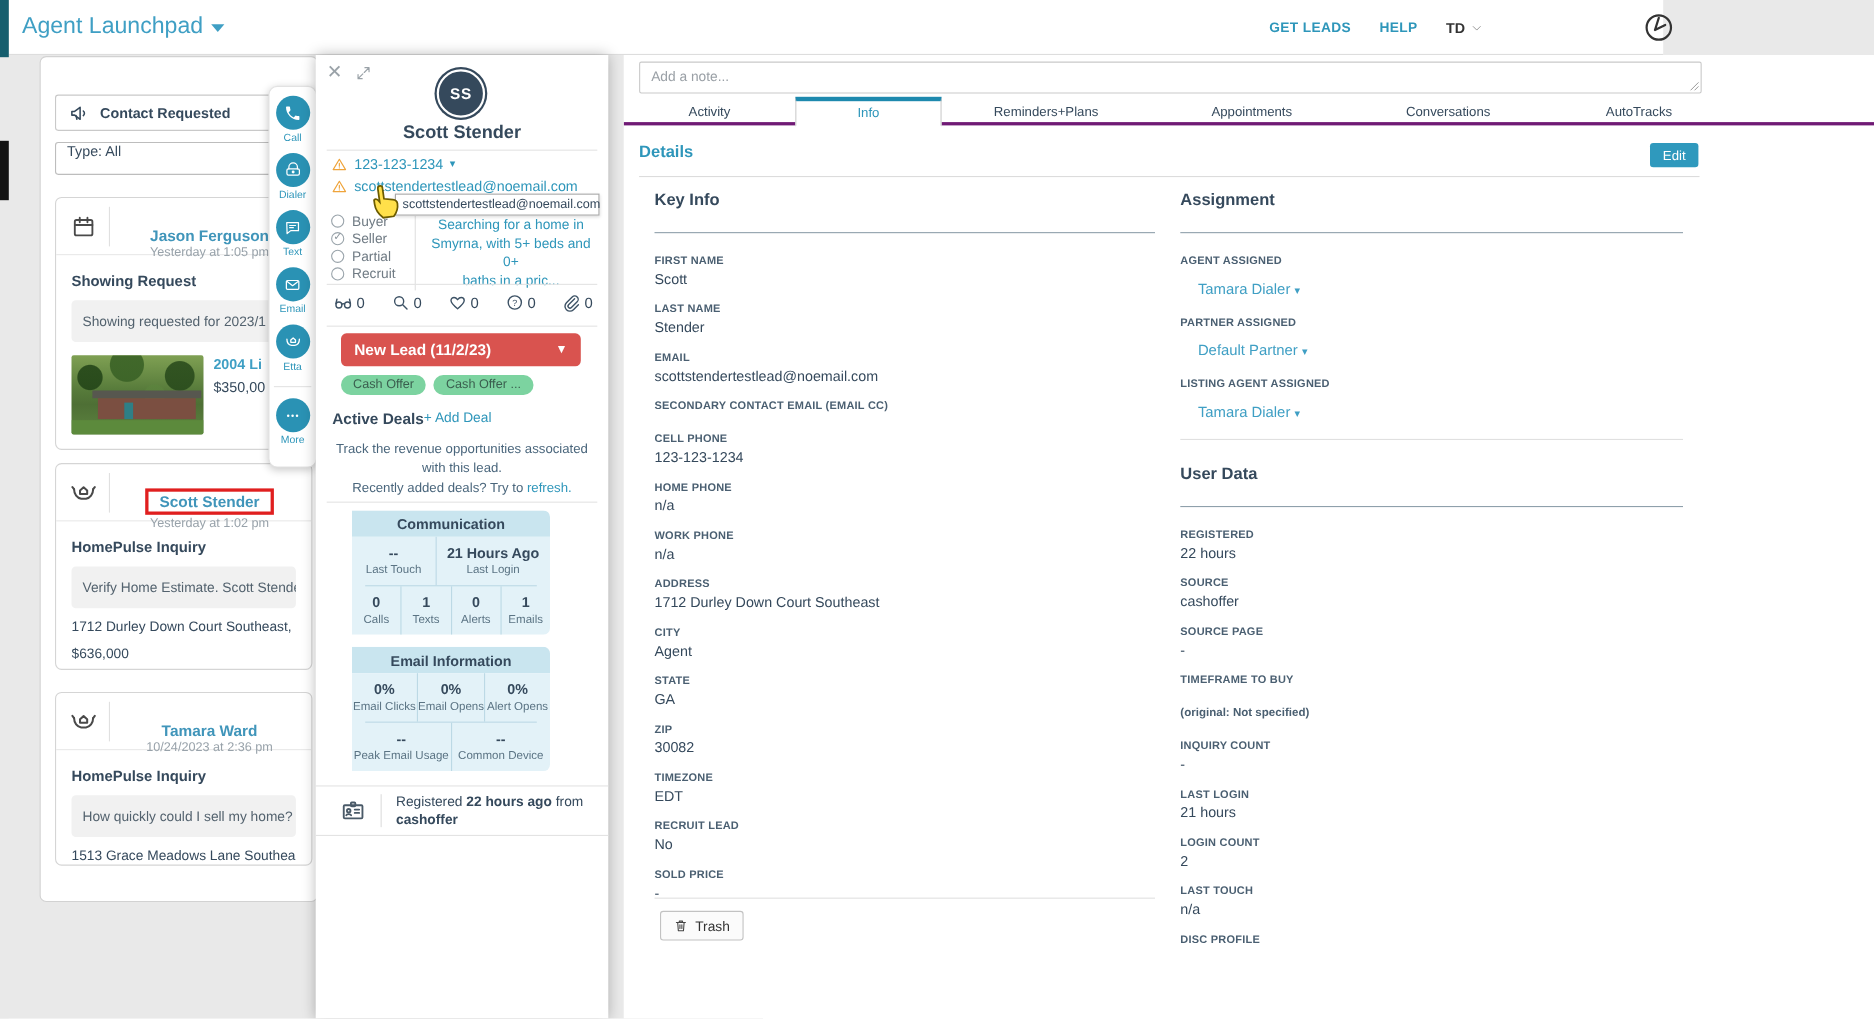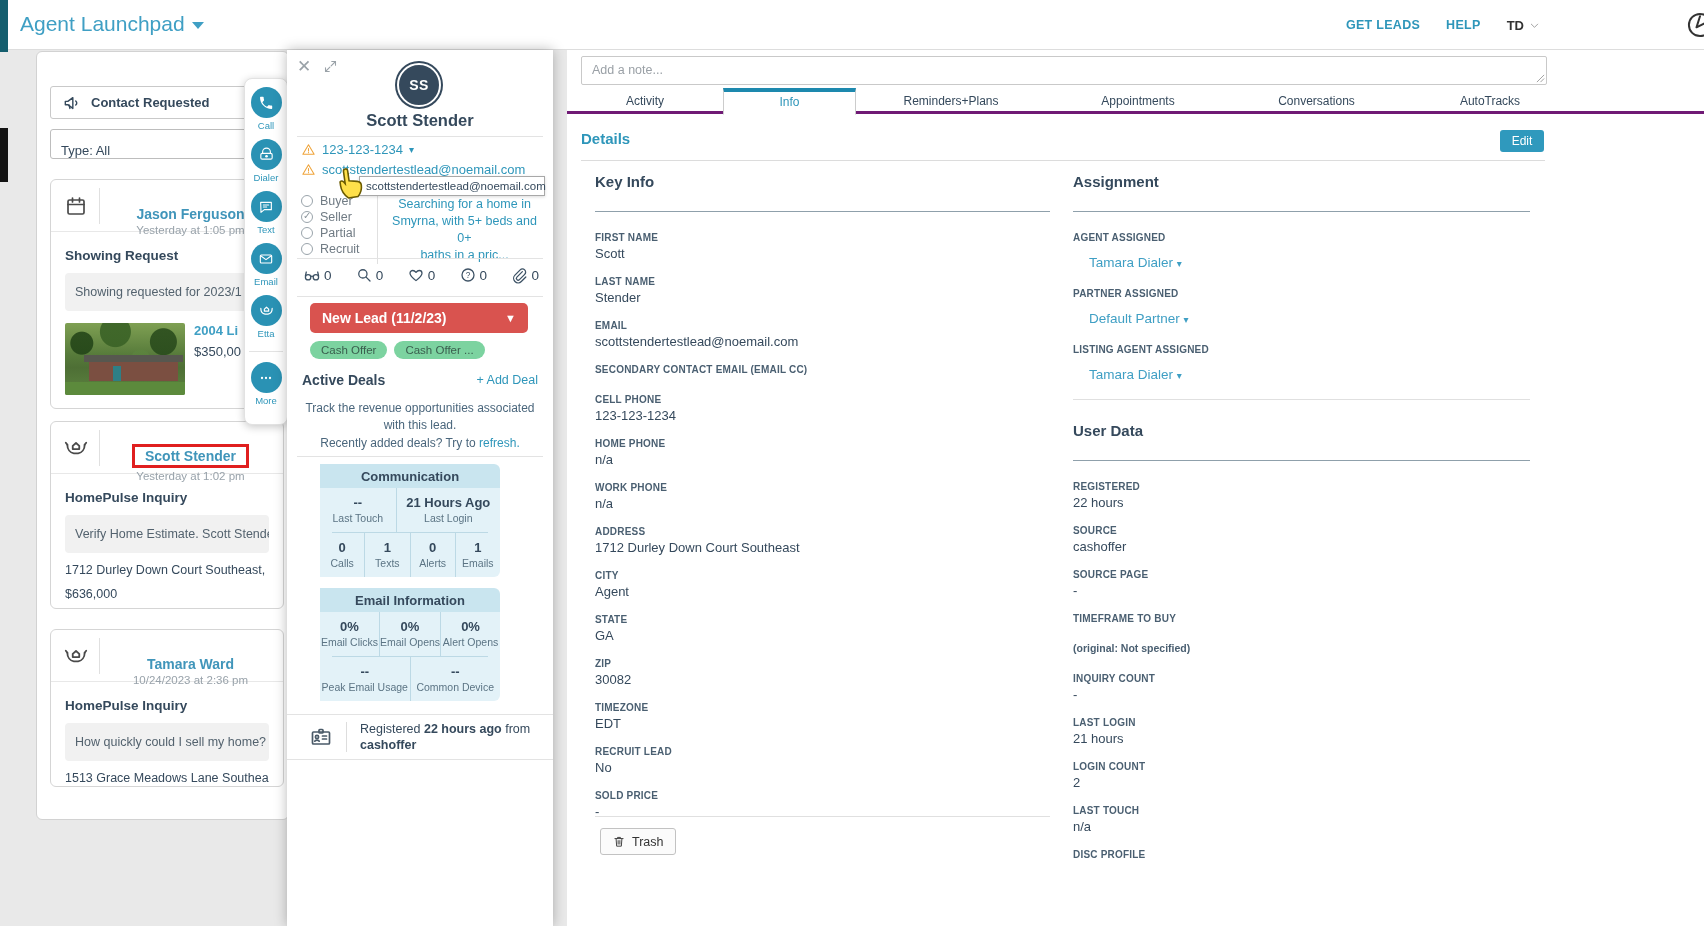--- a/index.html
+++ b/index.html
@@ -8,33 +8,33 @@
   svg{display:block;}
   .i{fill:none;stroke:currentColor;stroke-width:1.7;stroke-linecap:round;stroke-linejoin:round;}
   .ifill{fill:currentColor;stroke:none;}
 
   
   .edge{position:absolute;left:0;top:0;width:8px;height:926px;background:#e9e9e9;z-index:5;}
   .edge .seg1{position:absolute;left:0;top:0;width:8px;height:52px;background:#155e6e;}
   .edge .seg2{position:absolute;left:0;top:128px;width:8px;height:54px;background:#141414;}
 
   
-  .topbar{position:absolute;left:0;top:0;width:1704px;height:50px;background:#fff;border-bottom:1px solid #ddd;z-index:4;}
+  .topbar{position:absolute;left:0;top:0;width:1512px;height:50px;background:#fff;border-bottom:1px solid #ddd;z-index:4;}
   .brand{position:absolute;left:20px;top:12px;font-size:21px;color:#3f9fc4;display:flex;align-items:center;gap:7px;cursor:pointer;}
   .brand .car{width:0;height:0;border-left:6px solid transparent;border-right:6px solid transparent;border-top:7px solid #3f9fc4;margin-top:3px;}
   .top-nav{position:absolute;right:164px;top:0;height:50px;display:flex;align-items:center;gap:26px;}
   .top-nav a{font-size:12.5px;font-weight:bold;color:#2e96ba;text-decoration:none;letter-spacing:.3px;cursor:pointer;}
   .user-menu{display:flex;align-items:center;gap:5px;font-size:13px;font-weight:bold;color:#333;cursor:pointer;}
   .orb{position:absolute;right:-10px;top:11px;width:28px;height:28px;color:#333;}
 
   
   .left-panel{position:absolute;left:36px;top:51px;width:253px;height:769px;background:#fff;border:1px solid #d2d2d2;border-radius:6px;z-index:6;}
   .cr-head{position:absolute;left:13px;top:34px;width:228px;height:33px;border:1px solid #c9c9c9;border-radius:3px;display:flex;align-items:center;gap:9px;padding:0 11px;}
   .cr-head .t{font-size:13px;font-weight:bold;color:#35495c;}
-  .type-select{position:absolute;left:13px;top:77px;width:228px;height:30px;border:1px solid #bdbdbd;border-radius:3px;display:flex;align-items:flex-end;justify-content:space-between;padding:0 10px;font-size:13px;color:#35495c;background:#fff;cursor:pointer;}
+  .type-select{position:absolute;left:13px;top:77px;width:228px;height:30px;border:1px solid #bdbdbd;border-radius:3px;display:flex;align-items:flex-start;justify-content:space-between;padding:0 10px;font-size:13px;color:#35495c;background:#fff;cursor:pointer;}
   .lead-card{position:absolute;left:13px;width:234px;background:#fff;border:1px solid #d5d5d5;border-radius:6px;overflow:hidden;}
   .card-head{display:flex;align-items:center;height:52px;padding:0 12px;border-bottom:1px solid #e8e8e8;}
   .card-ic{width:26px;color:#4a4a4a;flex:0 0 auto;}
   .vdiv{width:1px;height:36px;background:#e0e0e0;margin:0 10px;flex:0 0 auto;}
   .who{flex:1;text-align:center;min-width:0;margin-top:31px;}
   .who .nm{font-size:14px;font-weight:bold;color:#4095ba;cursor:pointer;white-space:nowrap;}
   .who .nm.redbox{display:inline-block;border:3px solid #e01f1f;padding:1px 10px;}
   .who .tm{font-size:11.5px;color:#98a2aa;margin-top:2px;white-space:nowrap;}
   .card-body{padding:10px 14px 12px;}
   .subj{font-size:13.5px;font-weight:bold;color:#35495c;margin:6px 0 10px;}
@@ -81,21 +81,21 @@
   .radio-row .rl{font-size:12.5px;color:#707b84;}
   .search-sum{position:absolute;left:90px;top:146px;width:168px;border-left:1px solid #e0e0e0;padding-left:6px;text-align:center;font-size:12.5px;color:#2e96ba;line-height:17px;}
   .stats{position:absolute;left:10px;right:8px;top:216px;display:flex;justify-content:space-between;padding:0 6px;}
   .stat{display:flex;align-items:center;gap:3px;color:#3d5265;cursor:pointer;}
   .stat .sic{width:18px;height:18px;}
   .stat .sv{font-size:13.5px;color:#35495c;}
   .status-btn{position:absolute;left:23px;top:253px;width:218px;height:30px;background:#d9534f;border-radius:5px;color:#fff;font-size:14px;font-weight:bold;display:flex;align-items:center;padding:0 12px;cursor:pointer;}
   .status-btn .car{margin-left:auto;font-size:11px;}
   .tags{position:absolute;left:23px;top:291px;display:flex;gap:7px;}
   .tag{background:#7cd3a0;color:#3a5e4e;font-size:11.5px;padding:3px 11px;border-radius:12px;white-space:nowrap;cursor:pointer;}
-  .deals-head{position:absolute;left:15px;right:15px;top:322px;display:flex;align-items:center;justify-content:space-between;}
+  .deals-head{position:absolute;left:15px;right:15px;top:322px;display:flex;align-items:center;}
   .deals-head .dt{font-size:14px;font-weight:bold;color:#35495c;}
   .deals-head .ad{font-size:12.5px;color:#2e96ba;cursor:pointer;}
   .deals-desc{position:absolute;left:12px;right:12px;top:350px;text-align:center;font-size:12px;color:#4a667c;line-height:17px;}
   .deals-refresh{position:absolute;left:0;right:0;top:386px;text-align:center;font-size:12px;color:#4a667c;}
   .deals-refresh a{color:#2e96ba;text-decoration:none;cursor:pointer;}
   .ibox{position:absolute;left:13px;width:200px;border-radius:6px;overflow:hidden;padding-left:20px;}
   .ibox .ih{height:24px;background:#c9e5ef;font-size:13px;font-weight:bold;color:#35495c;display:flex;align-items:center;justify-content:center;}
   .ibox .ibody{background:#e3f2f8;}
   .irow{display:flex;}
   .icell{flex:1;display:flex;flex-direction:column;align-items:center;justify-content:center;padding:6px 0 7px;min-height:44px;}

